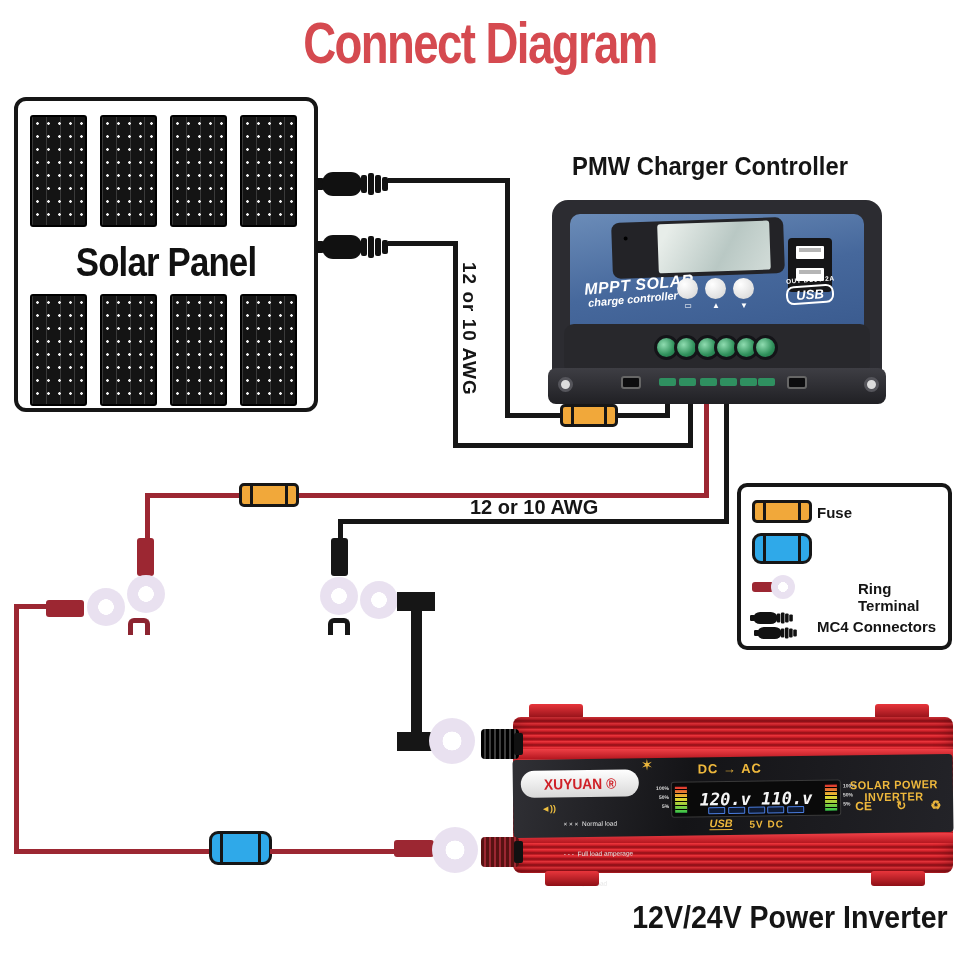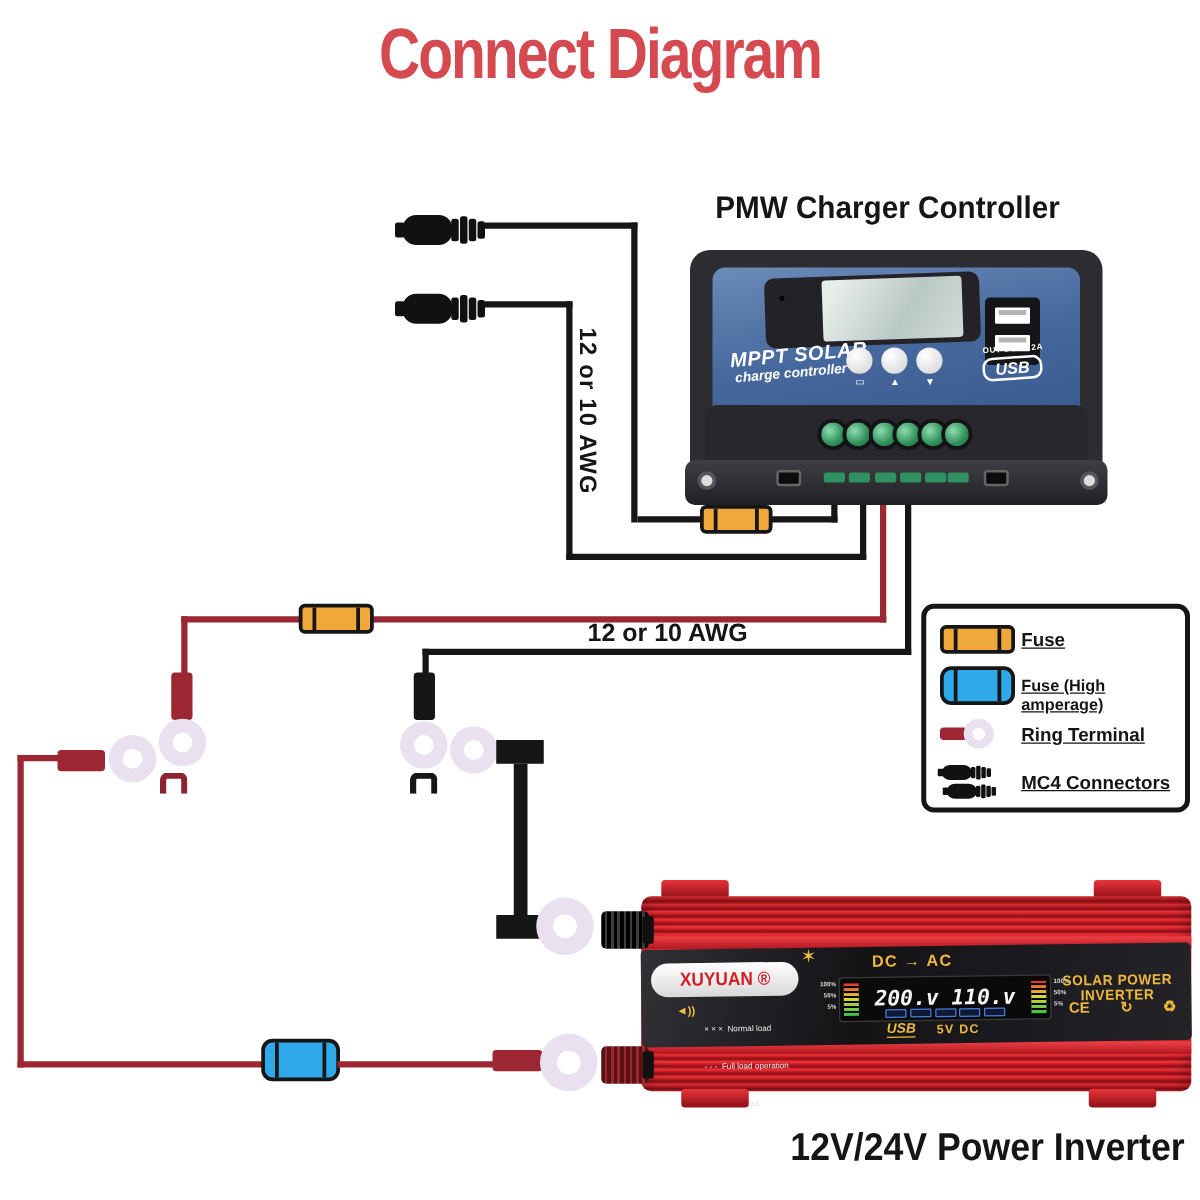--- a/index.html
+++ b/index.html
@@ -61,21 +61,21 @@
          background:radial-gradient(circle at 35% 35%,#8fdcb0,#2e8f5a 60%,#1b6840);}
   .ctl-lip{position:absolute;left:0;top:176px;width:338px;height:36px;border-radius:8px;
            background:linear-gradient(#3e3e44,#202024);}
   .gslot{position:absolute;width:17px;height:8px;background:#2f9060;border-radius:2px;top:10px;}
   .port{position:absolute;width:16px;height:9px;background:#0c0c0e;border:2px solid #666;border-radius:3px;top:8px;}
   .screw{position:absolute;width:9px;height:9px;border-radius:50%;background:#ddd;border:3px solid #55555b;top:9px;}
 
   
   .legend{position:absolute;left:737px;top:483px;width:215px;height:167px;background:#fff;
           border:4px solid #161616;border-radius:10px;box-sizing:border-box;}
-  .legend .lab{position:absolute;left:76px;font-weight:bold;color:#151515;text-decoration:underline;}
+  .legend .lab{position:absolute;left:76px;font-weight:bold;color:#151515;}
 
   
   .batt{position:absolute;left:115px;top:634px;width:252px;height:138px;background:#e3e3e3;
         border:5px solid #8d8d8d;border-radius:8px;box-sizing:border-box;}
   .batt-v{position:absolute;left:0;top:24px;width:100%;text-align:center;font-weight:bold;font-size:68px;
           color:#8a8a8a;transform:scaleX(.95);letter-spacing:-2px;}
 
   
   .inv{position:absolute;left:505px;top:693px;width:452px;height:205px;}
   .inv-tab{position:absolute;width:54px;height:15px;border-radius:3px;
@@ -113,20 +113,31 @@
 
   .vlabel{position:absolute;writing-mode:vertical-rl;font-weight:bold;font-size:19px;color:#151515;letter-spacing:1px;}
 </style>
 </head>
 <body>
 
 <div class="stage">
 
   <div class="t" style="left:0;top:10px;width:100%;text-align:center;font-size:57px;color:#d54a50;transform:scaleX(.8);letter-spacing:-2px;">Connect Diagram</div>
 
+  <div class="solar-box">
+    <div class="panel" style="left:12px;top:14px;"></div>
+    <div class="panel" style="left:82px;top:14px;"></div>
+    <div class="panel" style="left:152px;top:14px;"></div>
+    <div class="panel" style="left:222px;top:14px;"></div>
+    <div class="panel" style="left:12px;top:193px;"></div>
+    <div class="panel" style="left:82px;top:193px;"></div>
+    <div class="panel" style="left:152px;top:193px;"></div>
+    <div class="panel" style="left:222px;top:193px;"></div>
+    <div class="solar-label">Solar Panel</div>
+  </div>
 
   <svg class="mc4" style="left:316px;top:170px;" viewBox="0 0 74 28">
     <g fill="#111">
         <rect x="0" y="8" width="8" height="12" rx="2"></rect>
         <rect x="6" y="2" width="40" height="24" rx="11"></rect>
     <rect x="45" y="5" width="6" height="18" rx="2"></rect>
         <rect x="52" y="3" width="6" height="22" rx="2"></rect>
     <rect x="59" y="5" width="6" height="18" rx="2"></rect>
         <rect x="66" y="7" width="6" height="14" rx="2"></rect>
       </g>
@@ -234,25 +245,24 @@
       <div class="port" style="left:239px;"></div>
       <div class="screw" style="left:316px;"></div>
     </div>
   </div>
 
   <div class="legend">
     <div class="fuse" style="left:11px;top:13px;width:60px;height:23px;"></div>
     <div class="lab" style="top:17px;font-size:15px;">Fuse</div>
 
     <div class="fuse blue" style="left:11px;top:46px;width:60px;height:31px;"></div>
-    <div class="lab" style="top:54px;font-size:13px;">Fuse (High amperage)</div>
 
     <div class="sleeve" style="left:11px;top:95px;width:22px;height:10px;"></div>
     <div class="ring" style="left:30px;top:88px;width:24px;height:24px;"></div>
-    <div class="lab" style="top:93px;font-size:15px;">Ring Terminal</div>
+    <div class="lab" style="top:93px;font-size:15px;margin-left:41px;">Ring Terminal</div>
 
     <svg style="position:absolute;left:9px;top:124px;width:44px;height:14px;" viewBox="0 0 74 28" preserveAspectRatio="none">
       <g fill="#111">
           <rect x="0" y="8" width="8" height="12" rx="2"></rect>
           <rect x="6" y="2" width="40" height="24" rx="11"></rect>
       <rect x="45" y="5" width="6" height="18" rx="2"></rect>
           <rect x="52" y="3" width="6" height="22" rx="2"></rect>
       <rect x="59" y="5" width="6" height="18" rx="2"></rect>
           <rect x="66" y="7" width="6" height="14" rx="2"></rect>
         </g>
@@ -281,35 +291,35 @@
     <div class="inv-smooth" style="top:56px;"></div>
     <div class="inv-smooth" style="top:140px;"></div>
 
     <div class="inv-band">
       <div class="inv-pill">
         <span>XUYUAN ®</span>
       </div>
       <span class="abs" style="left:28px;top:44px;font-size:9px;color:#f0c040;font-weight:bold;">◄))</span>
       <div class="loadlines">
         <div>× × ×  Normal load</div>
-        <div>- - -  Full load operation</div>
+        <div>- - -  Full load amperage</div>
         <div>——  Overload</div>
       </div>
       <span class="abs gold" style="left:128px;top:-2px;font-size:15px;">✶</span>
       <div class="abs gold t" style="left:185px;top:4px;font-size:13px;color:#eeb83c;letter-spacing:1px;">DC → AC</div>
 
       <div class="pcts" style="left:138px;top:26px;text-align:right;width:18px;">
         <div>100%</div>
           <div>50%</div>
           <div>5%</div>
       </div>
       <div class="lcd">
         <div class="bars"></div>
         <div class="digits">
-          <span>200.v</span>&nbsp;<span>110.v</span>
+          <span>120.v</span>&nbsp;<span>110.v</span>
         </div>
         <div class="bars"></div>
         <div class="lcd-tags">
             <i></i>
             <i></i>
             <i></i>
             <i></i>
             <i></i>
           </div>
       </div>

